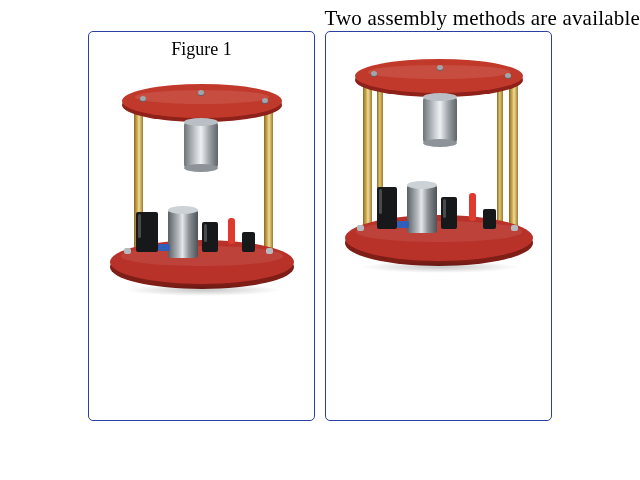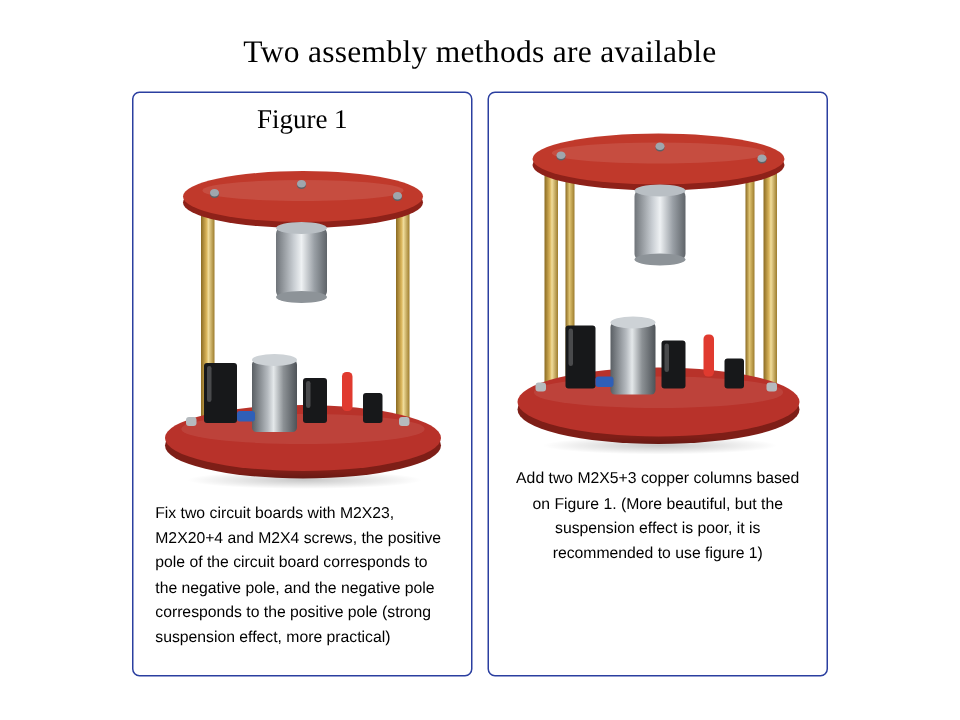--- a/index.html
+++ b/index.html
@@ -13,32 +13,31 @@
     font-family: "Liberation Sans", sans-serif;
     overflow: hidden;
   }
   .page {
     position: relative;
     width: 640px;
     height: 480px;
     background: #ffffff;
   }
   .page-title {
-    text-align: center;
+    text-align: right;
     font-family: "Liberation Serif", serif;
     font-size: 21px;
     color: #000000;
-    padding-top: 22px;
+    padding-top: 6px;
     letter-spacing: 0.2px;
   }
   .panels {
     display: flex;
     justify-content: center;
     gap: 10px;
-    margin-top: 14px;
   }
   .panel {
     width: 227px;
     height: 390px;
     border: 1.5px solid #2b3fa0;
     border-radius: 5px;
     background: #ffffff;
     box-sizing: border-box;
     display: flex;
     flex-direction: column;
@@ -239,21 +238,20 @@
           <div class="blk shiny" style="left:106px; top:160px; width:16px; height:30px;"></div>
           <div class="red-part" style="left:132px; top:156px; width:7px; height:26px;"></div>
           <div class="blk" style="left:146px; top:170px; width:13px; height:20px;"></div>
           <div class="blue-part" style="left:62px; top:182px; width:12px; height:7px;"></div>
           <div class="silver-nut" style="left:28px; top:186px;"></div>
           <div class="silver-nut" style="left:170px; top:186px;"></div>
           <div class="shadow"></div>
         </div>
       </div>
 
-      <div class="caption">Fix two circuit boards with M2X23, M2X20+4 and M2X4 screws, the positive pole of the circuit board corresponds to the negative pole, and the negative pole corresponds to the positive pole (strong suspension effect, more practical)</div>
     </div>
 
     <div class="panel">
 
       <div class="photo">
         <div class="stage">
 
           <div class="col" style="left:30px; top:44px; height:148px;"></div>
           <div class="col" style="left:176px; top:44px; height:148px;"></div>
           <div class="col thin" style="left:44px; top:50px; height:140px;"></div>
@@ -273,17 +271,16 @@
           <div class="blk shiny" style="left:108px; top:158px; width:16px; height:32px;"></div>
           <div class="red-part" style="left:136px; top:154px; width:7px; height:28px;"></div>
           <div class="blk" style="left:150px; top:170px; width:13px; height:20px;"></div>
           <div class="blue-part" style="left:64px; top:182px; width:12px; height:7px;"></div>
           <div class="silver-nut" style="left:24px; top:186px;"></div>
           <div class="silver-nut" style="left:178px; top:186px;"></div>
           <div class="shadow"></div>
         </div>
       </div>
 
-      <div class="caption center">Add two M2X5+3 copper columns based on Figure 1. (More beautiful, but the suspension effect is poor, it is recommended to use figure 1)</div>
     </div>
 
   </div>
 </div>
 
 </body></html>

